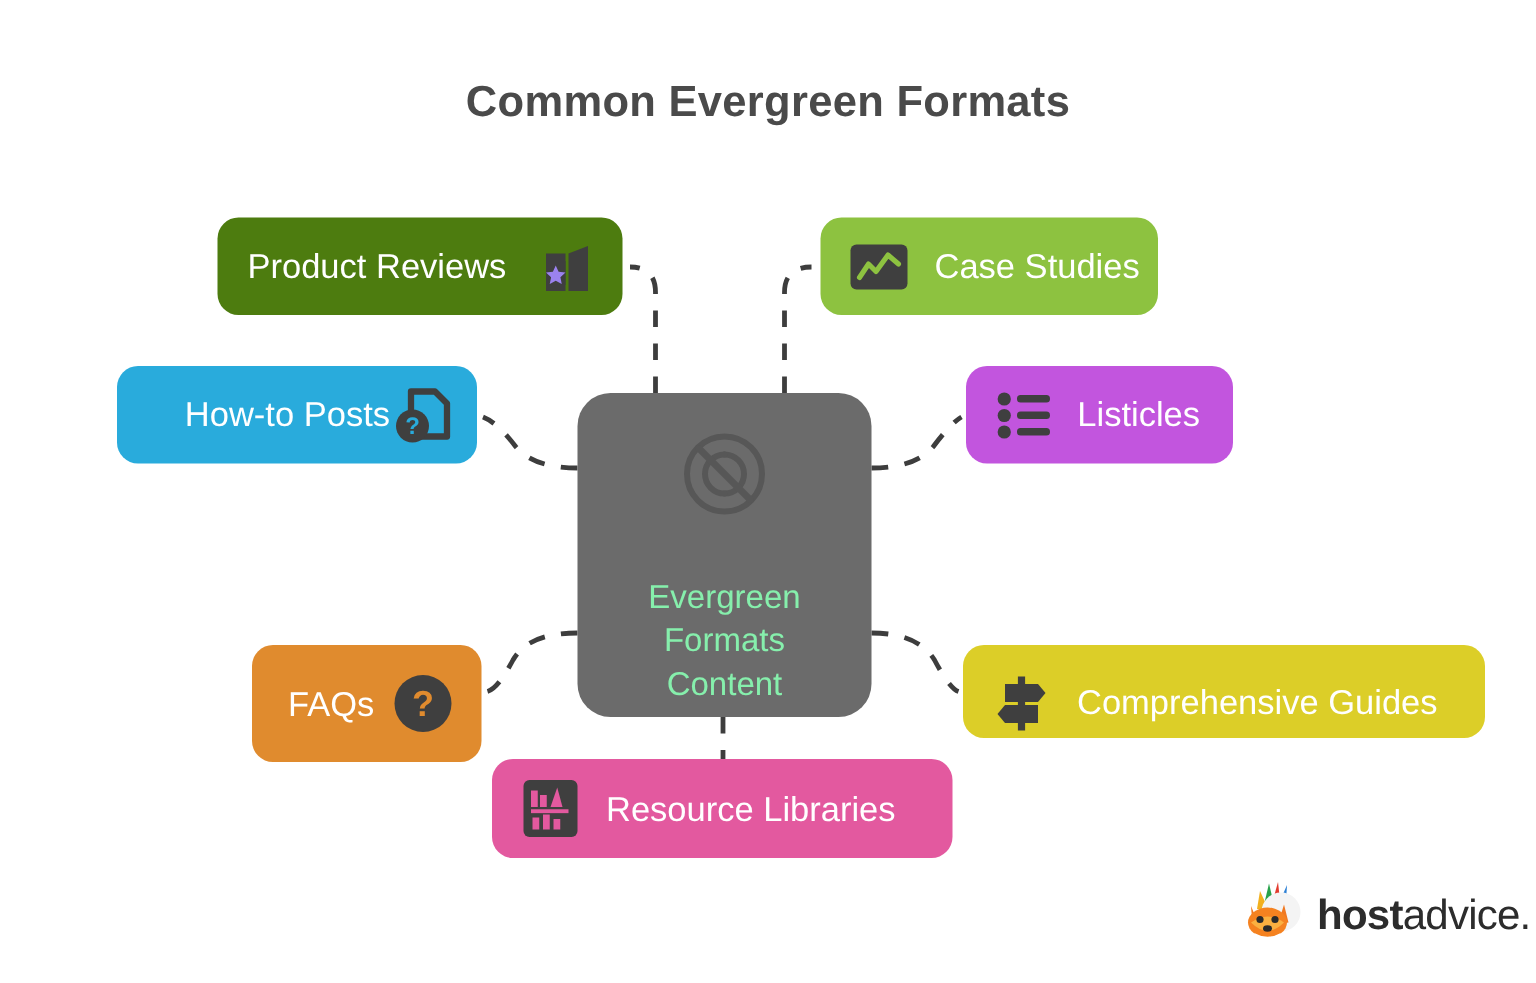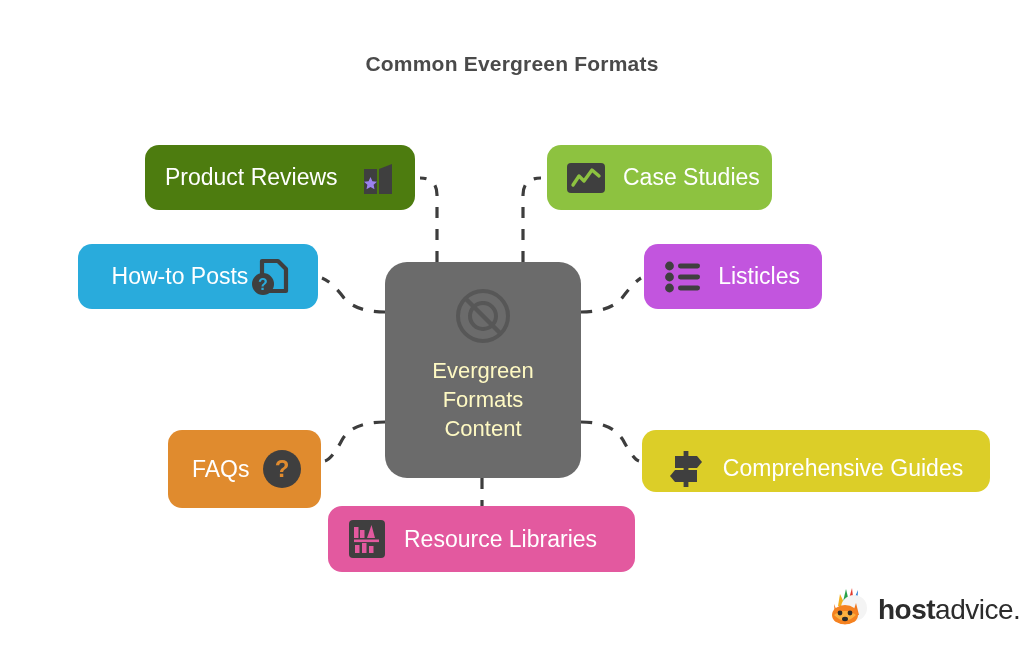--- a/index.html
+++ b/index.html
@@ -16,21 +16,21 @@
     height: 655px;
     background: #ffffff;
     overflow: hidden;
   }
   #page-title {
     position: absolute;
     top: 52px;
     left: 0;
     width: 1024px;
     text-align: center;
-    font-size: 21px;
+    font-size: 29px;
     font-weight: bold;
     color: #4a4a4a;
     letter-spacing: 0.2px;
   }
   svg.connectors {
     position: absolute;
     left: 0; top: 0;
     width: 1024px;
     height: 655px;
     pointer-events: none;
@@ -62,34 +62,34 @@
     background: #6b6b6b;
     border-radius: 22px;
     display: flex;
     flex-direction: column;
     align-items: center;
     justify-content: flex-start;
     padding-top: 22px;
     box-sizing: border-box;
   }
   #hub .hub-text {
-    margin-top: 4px;
+    margin-top: 30px;
     text-align: center;
-    color: #fef9c3;
+    color: #86efac;
     font-size: 22px;
     line-height: 29px;
   }
   
   #node-product-reviews { left: 145px; top: 145px; width: 270px; height: 65px; padding: 0 18px 0 20px; justify-content: space-between; background: #4d7c0f; }
-  #node-how-to-posts   { left: 78px;  top: 244px; width: 240px; height: 65px; padding: 0 14px 0 22px; justify-content: center; background: #29abdc; }
+  #node-how-to-posts   { left: 78px;  top: 244px; width: 240px; height: 65px; padding: 0 14px 0 22px; justify-content: flex-end; background: #29abdc; }
   #node-faqs           { left: 168px; top: 430px; width: 153px; height: 78px; padding: 0 18px 0 24px; justify-content: space-between; background: #e08b2e; }
   #node-resource-libraries { left: 328px; top: 506px; width: 307px; height: 66px; padding: 0 24px 0 18px; justify-content: flex-start; background: #e3599f; }
   #node-case-studies   { left: 547px; top: 145px; width: 225px; height: 65px; padding: 0 11px 0 18px; justify-content: flex-start; background: #8dc240; }
   #node-listicles      { left: 644px; top: 244px; width: 178px; height: 65px; padding: 0 22px 0 18px; justify-content: flex-end; background: #c255de; }
-  #node-comprehensive-guides { left: 642px; top: 430px; width: 348px; height: 62px; padding: 15px 22px 0 18px; justify-content: center; background: #dcce28; }
+  #node-comprehensive-guides { left: 642px; top: 430px; width: 348px; height: 62px; padding: 15px 22px 0 18px; justify-content: flex-start; background: #dcce28; }
 
   #node-resource-libraries .label,
   #node-case-studies .label,
   #node-listicles .label,
   #node-comprehensive-guides .label { margin-left: 16px; }
 
   #logo {
     position: absolute;
     left: 826px;
     top: 586px;

